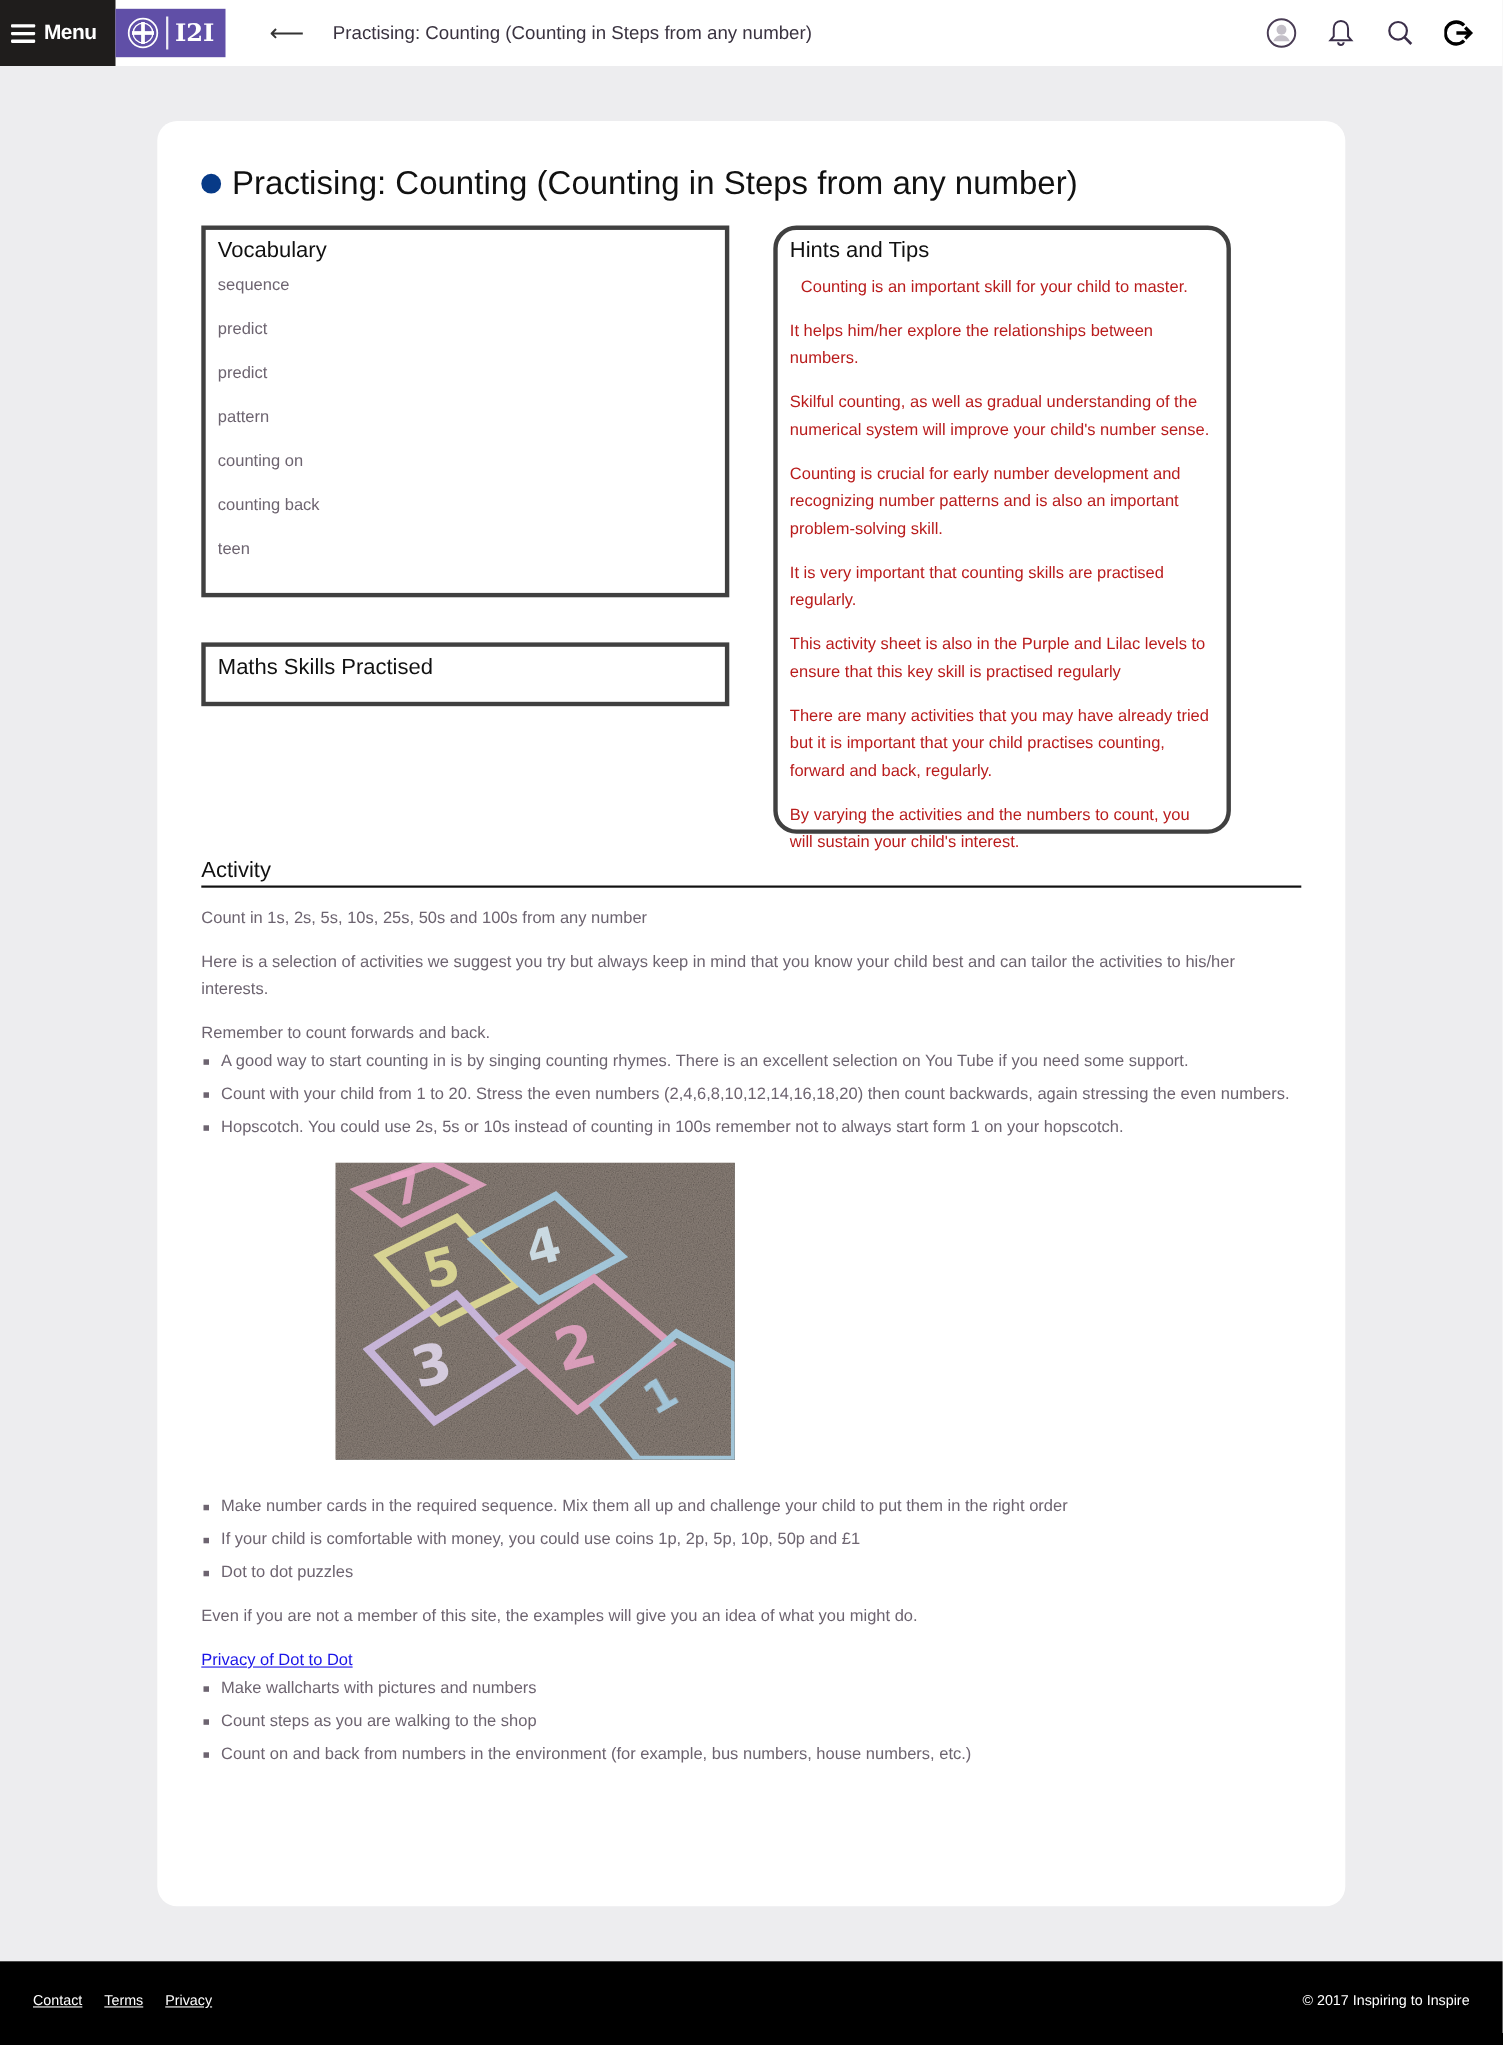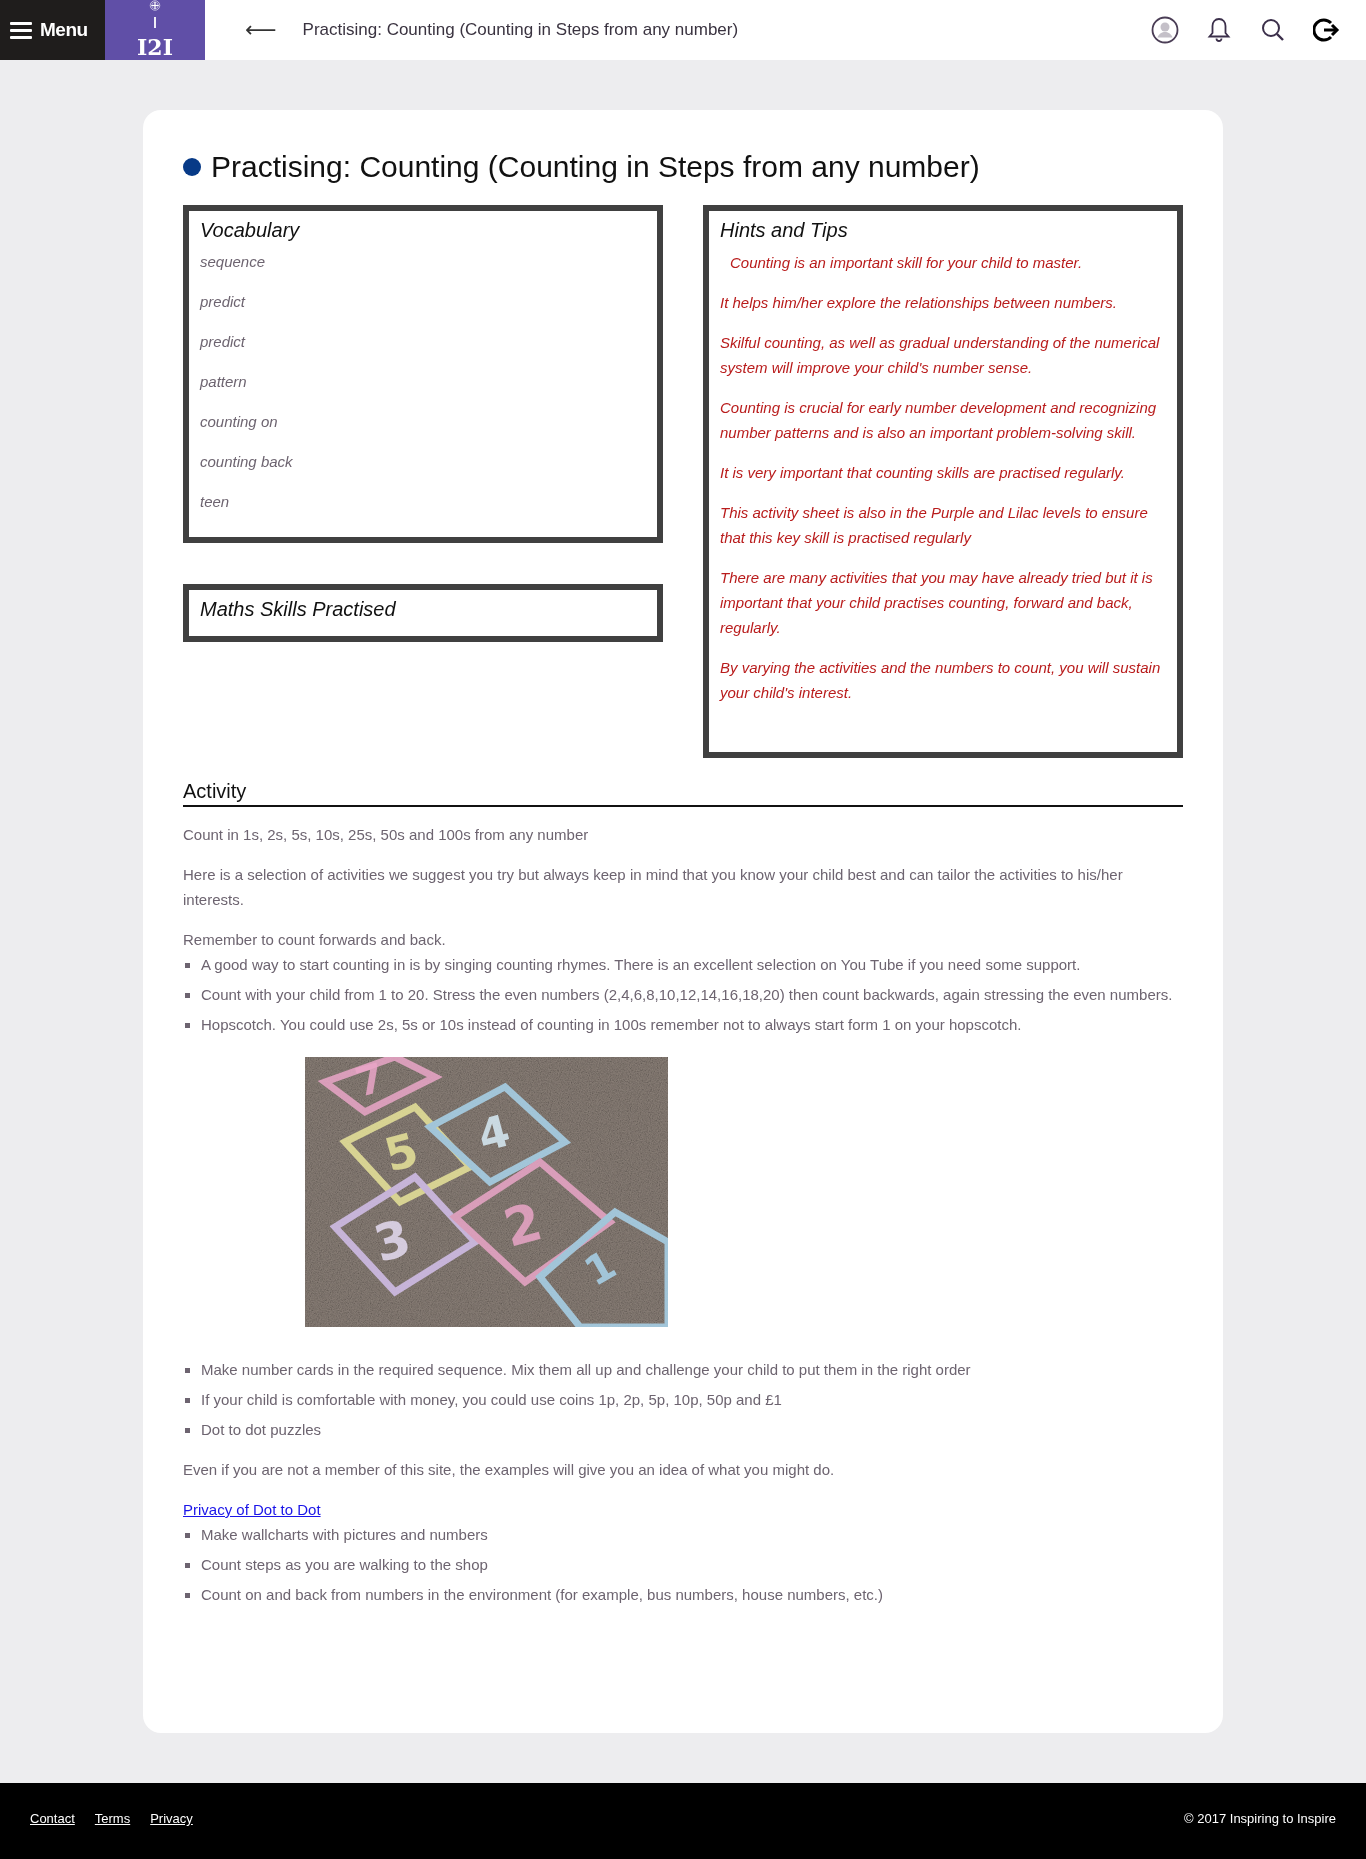--- a/index.html
+++ b/index.html
@@ -2,40 +2,40 @@
 <html><head>
 <meta charset="utf-8">
 <style>
   * { box-sizing: border-box; margin: 0; padding: 0; }
   html, body { width: 1366px; }
   body { background: #ededef; font-family: "Liberation Sans", sans-serif; color: #6d6470; }
   .header { height: 60px; background: #fff; display: flex; align-items: center; position: relative; }
   .menu-btn { width: 105px; height: 60px; background: #1f1d1c; color: #fff; display: flex; align-items: center; padding-left: 10px; gap: 8px; font-weight: bold; font-size: 19px; letter-spacing: -0.5px; cursor: pointer; }
   .hamburger { width: 22px; height: 17px; display: flex; flex-direction: column; justify-content: space-between; }
   .hamburger span { display: block; height: 3px; background: #fff; border-radius: 1px; }
-  .logo { width: 100px; height: 60px; background: #604fa7; display: flex; align-items: center; justify-content: center; gap: 6px; color: #fff; flex-direction: column; }
+  .logo { width: 100px; height: 44px; background: #604fa7; display: flex; align-items: center; justify-content: center; gap: 6px; color: #fff; }
   .logo-emblem { width: 30px; height: 30px; }
   .logo-sep { width: 2px; height: 30px; background: #fff; opacity: .9; }
   .logo-text { font-family: "DejaVu Serif", serif; font-weight: bold; font-size: 22px; }
   .back-arrow { margin-left: 40px; font-size: 22px; color: #333; cursor: pointer; }
   .page-crumb { margin-left: 26px; font-size: 17px; color: #3a3340; }
   .header-icons { position: absolute; right: 24px; top: 0; height: 60px; display: flex; align-items: center; gap: 24px; }
   .hicon { width: 30px; height: 30px; display: flex; align-items: center; justify-content: center; cursor: pointer; }
 
   .card { position: absolute; left: 143px; top: 110px; width: 1080px; height: 1623px; background: #fff; border-radius: 18px; }
   .title-row { position: absolute; left: 40px; top: 40px; display: flex; align-items: center; gap: 10px; }
   .title-dot { width: 18px; height: 18px; border-radius: 50%; background: #073a87; }
   .page-title { font-size: 30px; color: #111; font-weight: normal; }
 
-  .box { position: absolute; border: 6px solid #404040; padding: 8px 11px; font-style: italic; }
+  .box { position: absolute; border: 4px solid #404040; padding: 8px 11px; }
   .box h3 { font-size: 20px; font-weight: normal; color: #111; margin-bottom: 8px; }
   .vocab { left: 40px; top: 95px; width: 480px; height: 338px; }
   .vocab li { list-style: none; font-size: 15px; color: #6d6470; height: 40px; line-height: 24px; }
   .maths { left: 40px; top: 474px; width: 480px; height: 58px; }
-  .hints { left: 560px; top: 95px; width: 480px; height: 553px; }
+  .hints { left: 560px; top: 95px; width: 416px; height: 553px; border-radius: 21px; }
   .hints p { font-size: 15px; line-height: 25px; color: #b91c1c; margin-bottom: 15px; }
   .hints p.indent { padding-left: 10px; }
 
   .activity { position: absolute; left: 40px; top: 670px; width: 1000px; }
   .activity h2 { font-size: 20px; font-weight: normal; color: #111; padding-bottom: 2px; border-bottom: 2px solid #111; }
   .activity p { font-size: 15px; line-height: 25px; color: #6d6470; margin-top: 15px; }
   .activity ul { list-style: none; }
   .activity ul li { font-size: 15px; line-height: 25px; color: #6d6470; position: relative; padding-left: 18px; margin-bottom: 5px; }
   .activity ul li::before { content: ""; position: absolute; left: 2px; top: 11px; width: 5px; height: 5px; background: #6d6470; }
   .activity a { color: #1a14e8; text-decoration: underline; font-size: 15px; }

